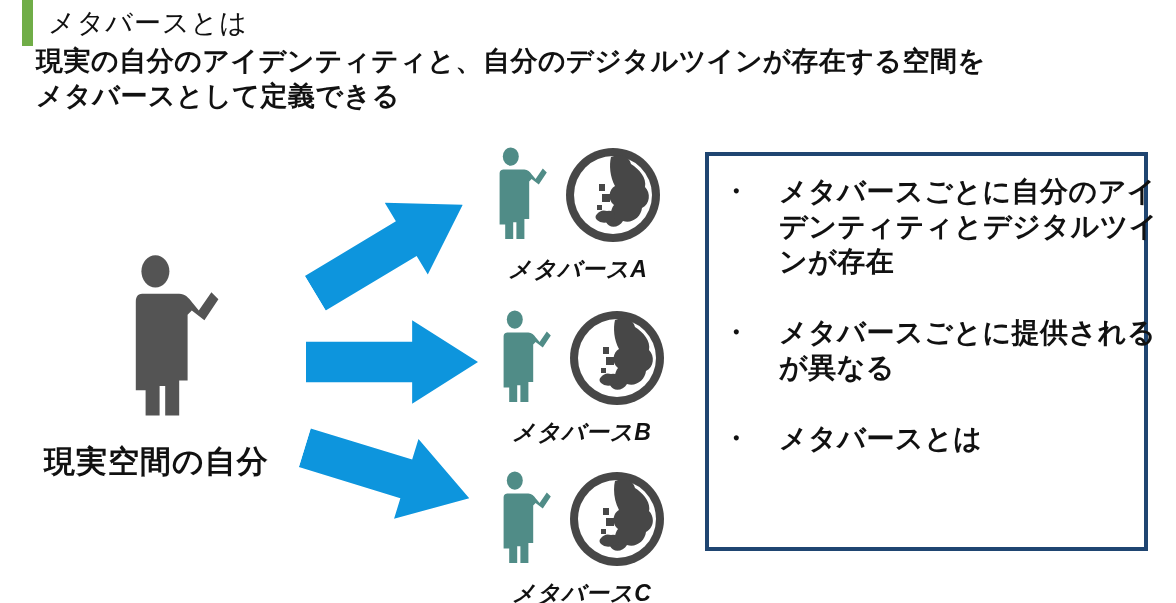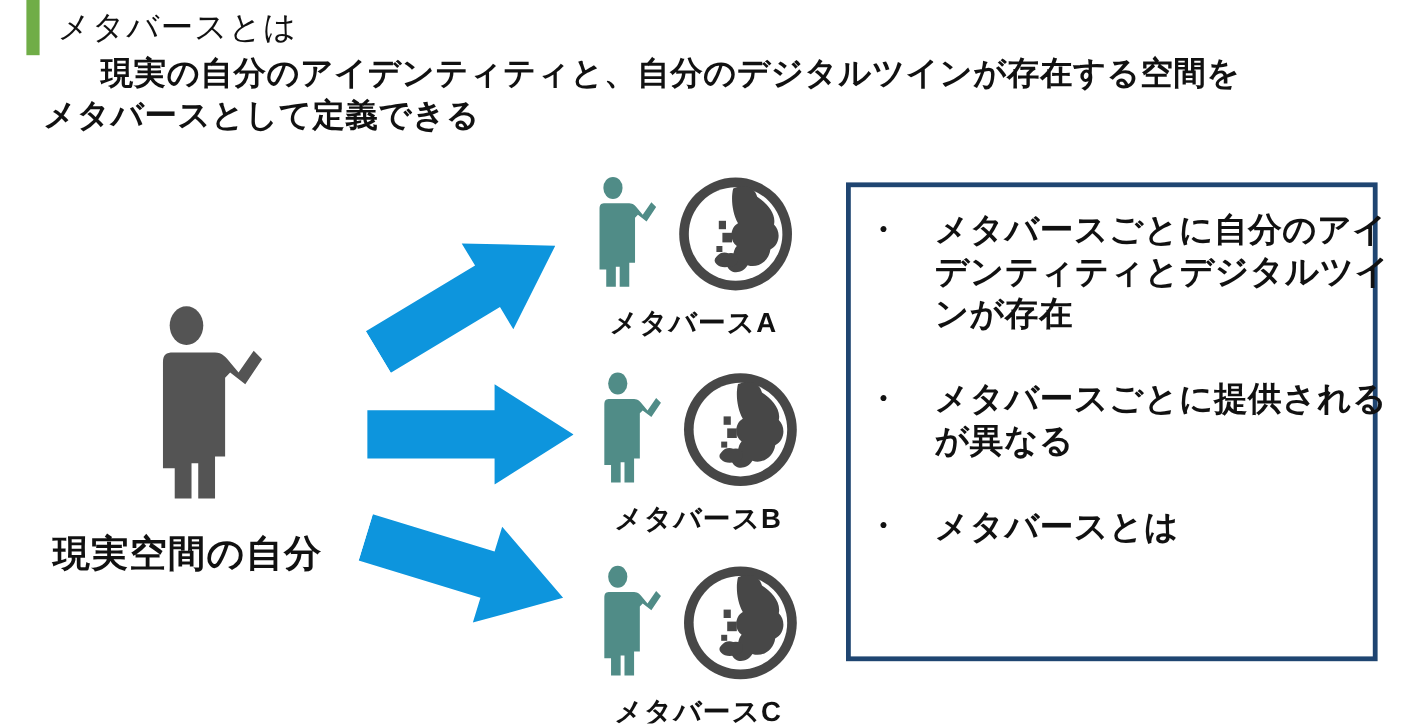--- a/index.html
+++ b/index.html
@@ -19,21 +19,21 @@
   .person-gray{fill:#545454;}
   .real-self-label{position:absolute;left:44px;top:441px;width:220px;font-size:31px;font-weight:bold;letter-spacing:1px;white-space:nowrap;}
   
   .arrow{position:absolute;width:172px;height:84px;}
   .arrow svg{width:100%;height:100%;display:block;}
   .arrow polygon{fill:#0D95DD;}
   .arrow-a{left:303px;top:207px;transform:rotate(-31deg);}
   .arrow-b{left:306px;top:320px;transform:rotate(0deg);}
   .arrow-c{left:301px;top:431px;transform:rotate(17deg);}
   
-  .mv-row{position:absolute;width:176px;text-align:center;}
+  .mv-row{position:absolute;width:176px;text-align:center;font-style:italic;}
   .mv-row-a{left:490px;top:136px;}
   .mv-row-b{left:494px;top:299px;}
   .mv-row-c{left:494px;top:460px;}
   .mv-icons{display:flex;align-items:flex-end;justify-content:center;gap:13px;height:112px;}
   .mv-person{width:56px;height:110px;}
   .mv-person svg{width:100%;height:100%;}
   .person-teal{fill:#508C87;}
   .mv-globe{width:100px;height:100px;margin-bottom:3px;}
   .mv-globe svg{width:100%;height:100%;}
   .globe-dark{fill:#474747;}
@@ -48,21 +48,21 @@
   .bullet-marker{width:30px;flex:0 0 30px;font-size:26px;font-weight:bold;line-height:35px;}
   .bullet-lines{font-size:28px;font-weight:bold;line-height:35px;letter-spacing:0.5px;}
   .bullet-lines span{display:block;white-space:nowrap;margin-left:26px;}
 </style>
 </head>
 <body>
 
 <div class="green-bar"></div>
 <div class="slide-title">メタバースとは</div>
 <div class="slide-subtitle">
-  <span style="display:block;margin-left:48px;">現実の自分のアイデンティティと、自分のデジタルツインが存在する空間を</span>
+  <span style="display:block;">現実の自分のアイデンティティと、自分のデジタルツインが存在する空間を</span>
   <span style="display:block;">メタバースとして定義できる</span>
 </div>
 
 <div class="real-person">
   <svg viewBox="0 0 70 115" xmlns="http://www.w3.org/2000/svg">
     <ellipse class="person-gray" cx="21" cy="12" rx="10" ry="11.5"></ellipse>
     <path class="person-gray" d="M13,28 L38,28 C42,28 45,31 47,34 L52,40 L61,27 L66,32 L56,47 L47,40 L44,43 L44,90 L38,90 L38,115 L28,115 L28,94 L24,94 L24,115 L14,115 L14,97 L7,97 L7,34 C7,29 9,28 13,28 Z"></path>
   </svg>
 </div>
 <div class="real-self-label">現実空間の自分</div>

